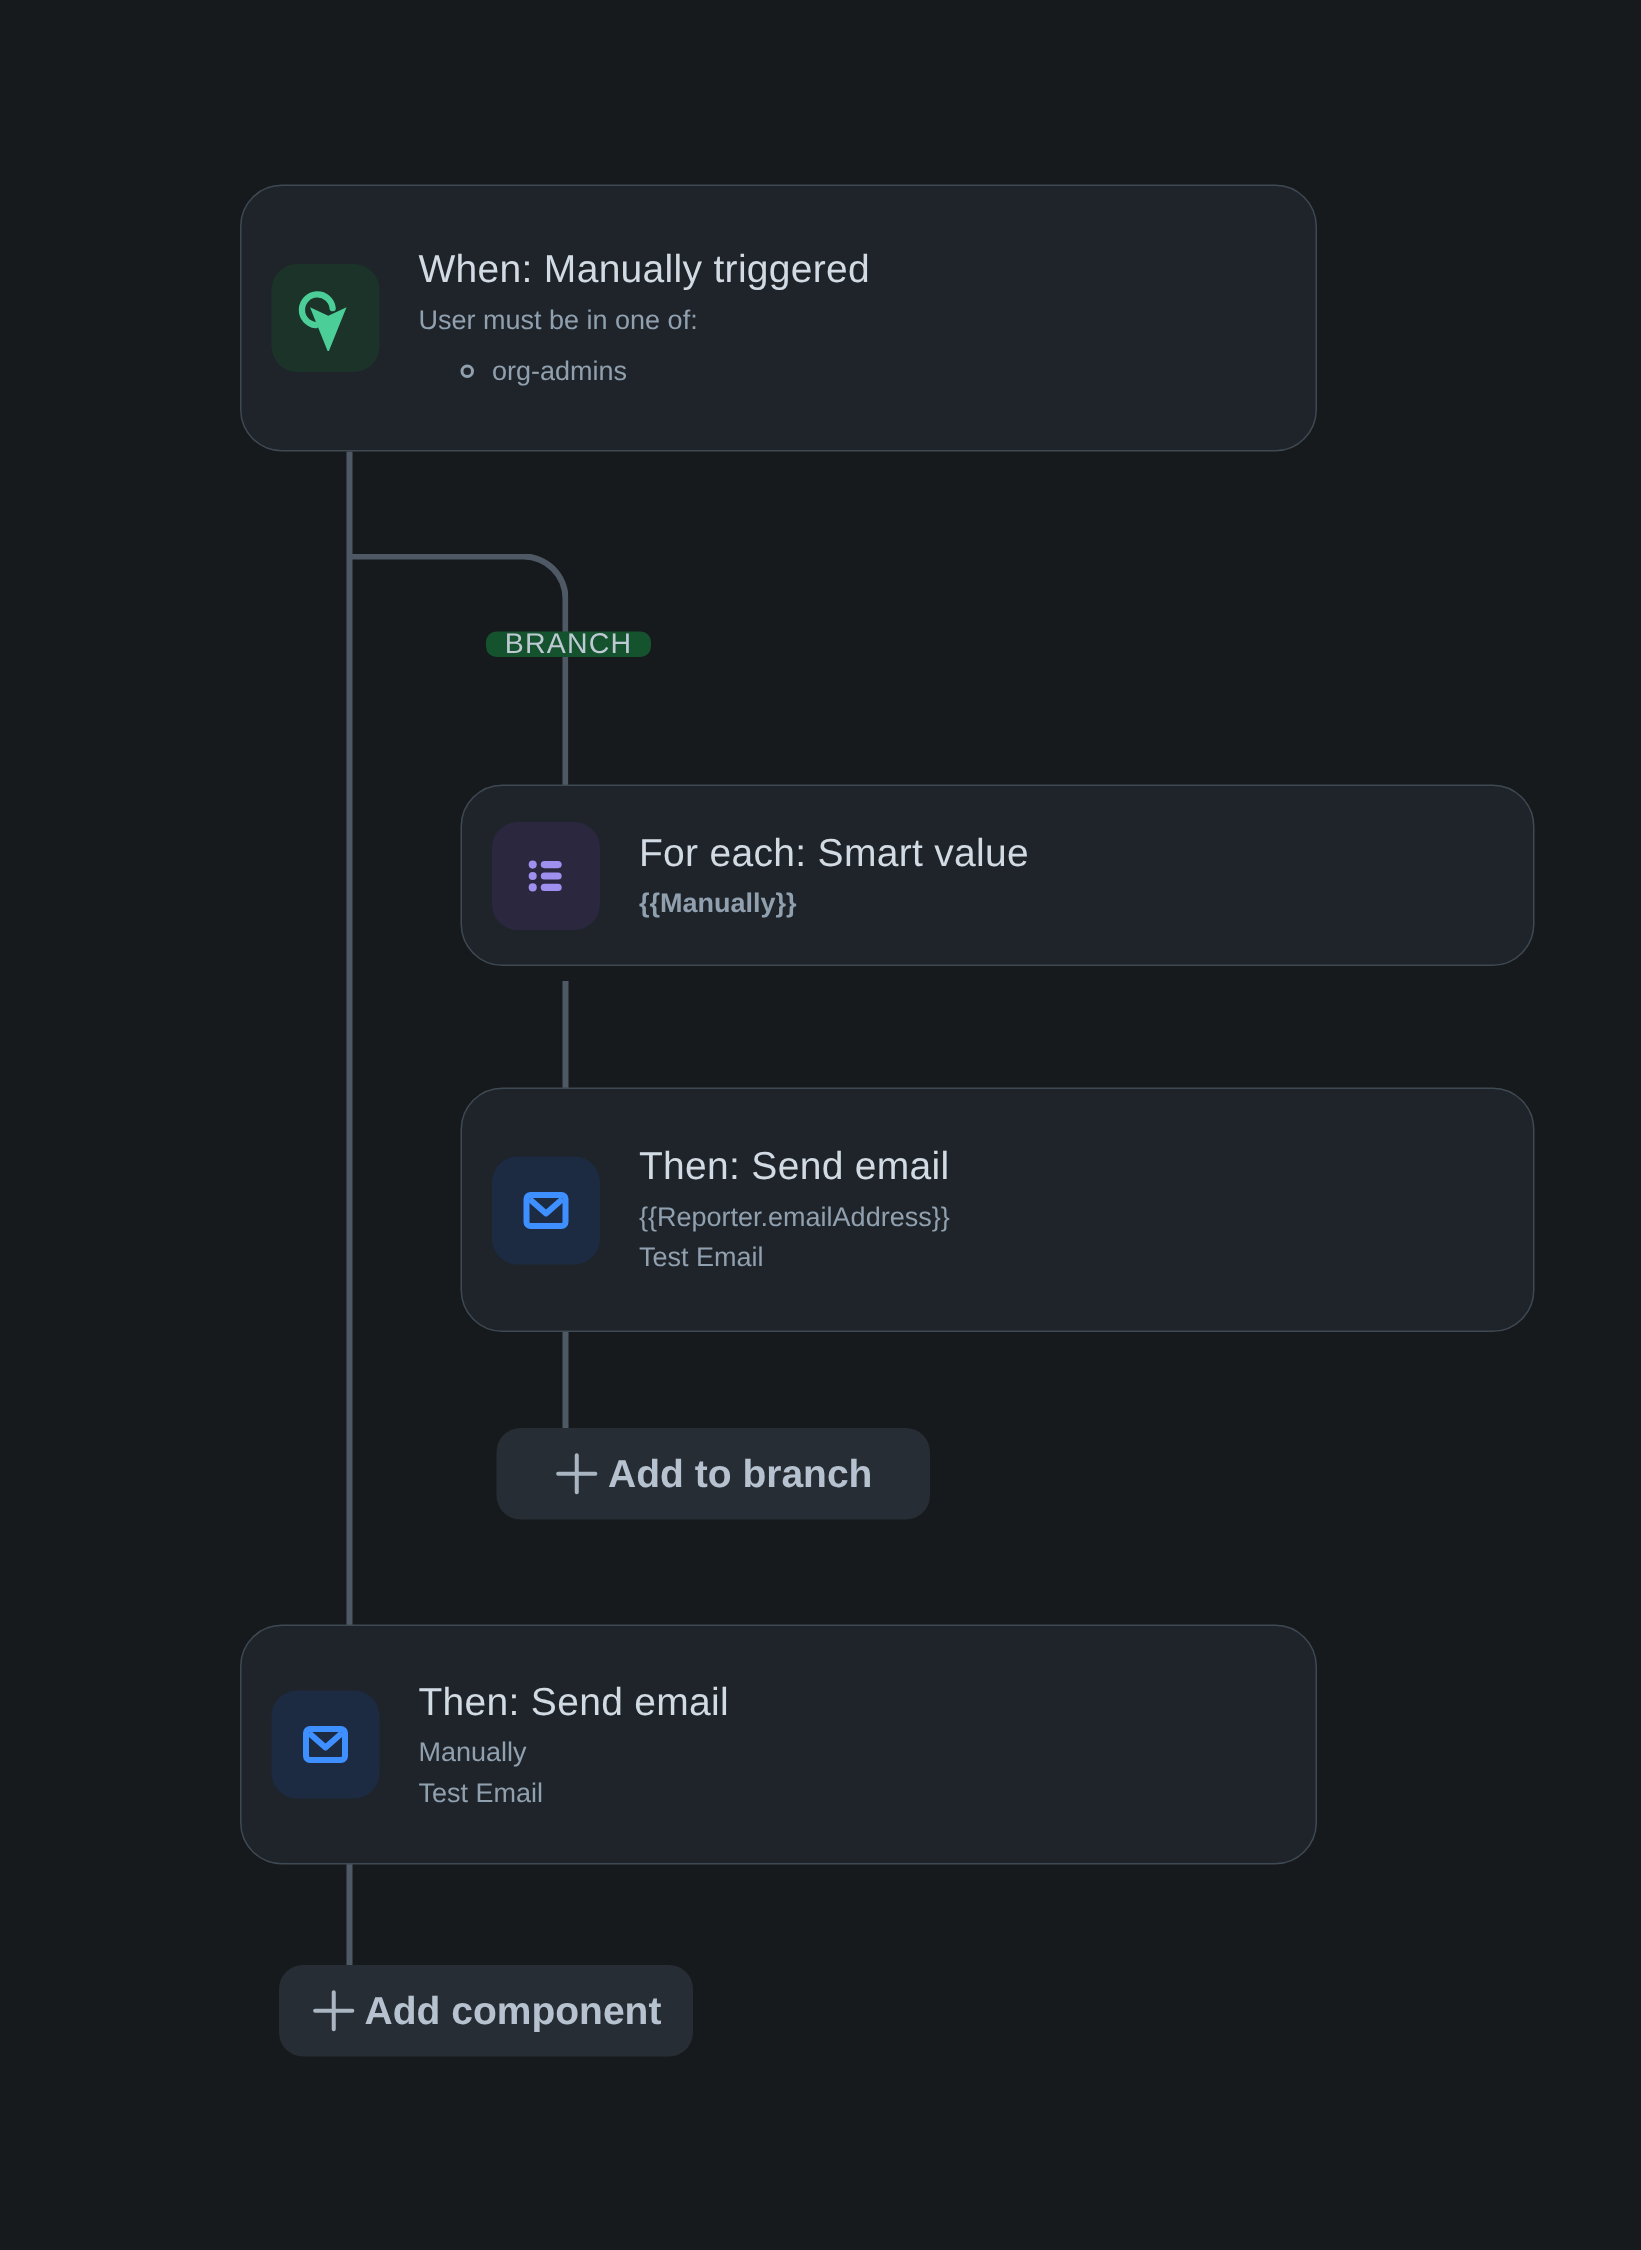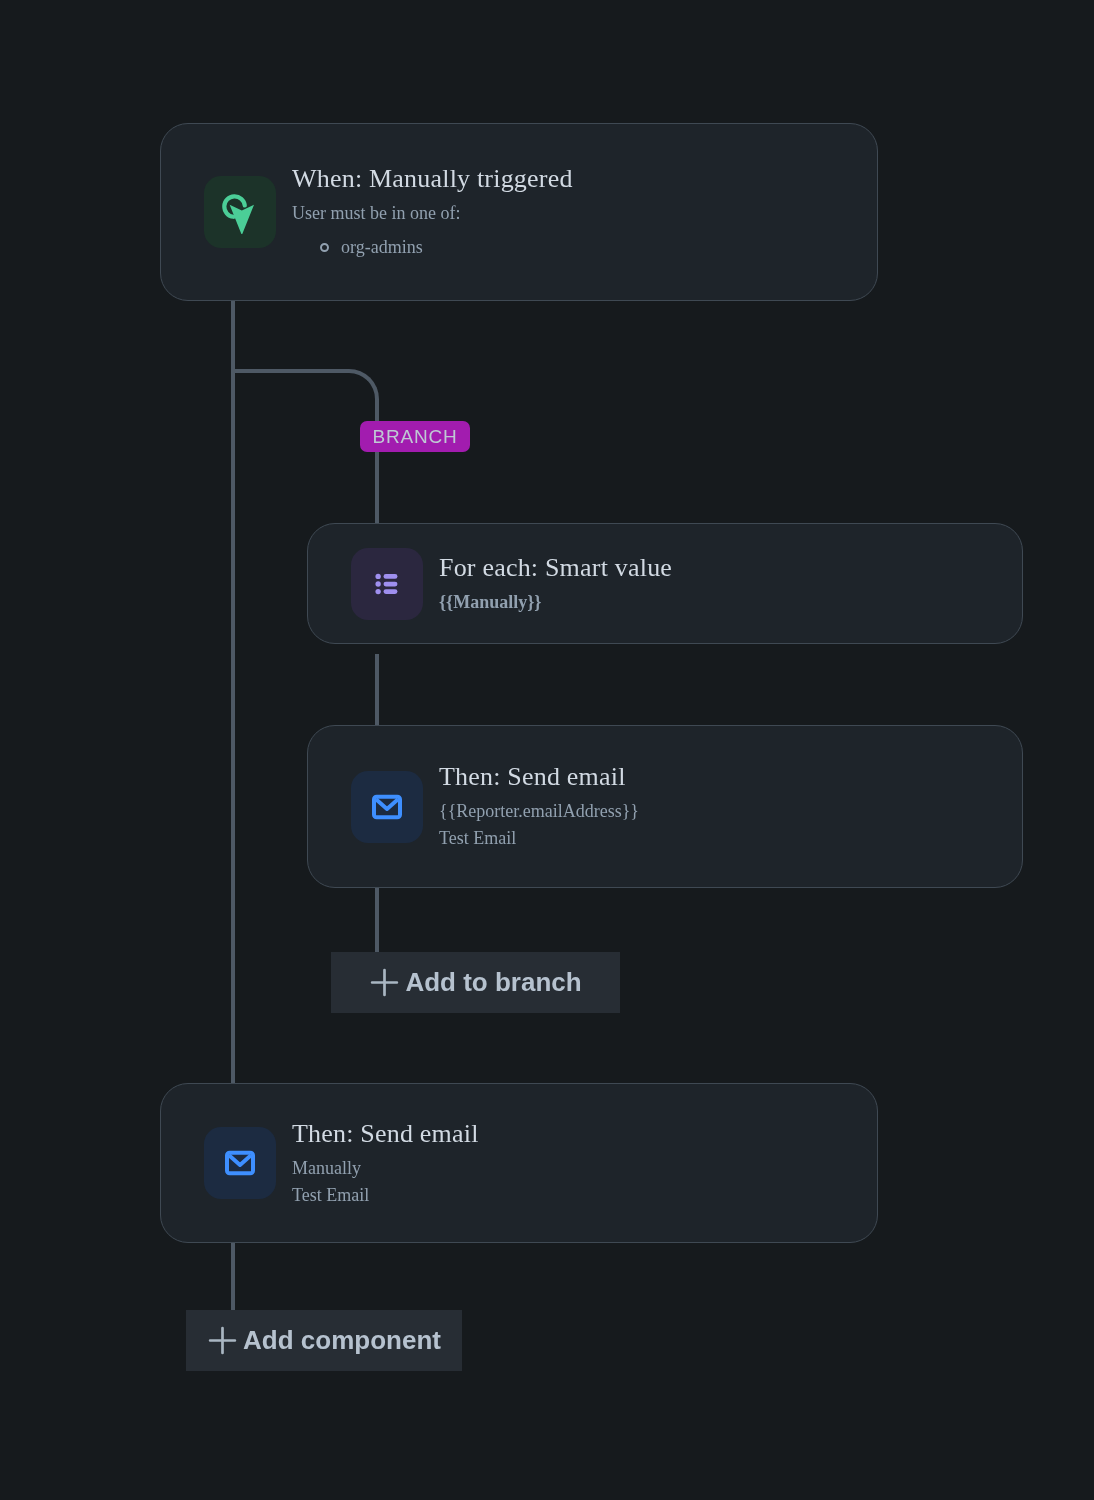--- a/index.html
+++ b/index.html
@@ -20,33 +20,32 @@
   #conn-main   { left: 231px; top: 301px; height: 784px; }
   #conn-elbow  { left: 233px; top: 369px; width: 146px; height: 156px;
                  border-top: 4px solid #4E5965; border-right: 4px solid #4E5965;
                  border-top-right-radius: 30px; background: transparent; }
   #conn-branch-1 { left: 375px; top: 654px; height: 74px; }
   #conn-branch-2 { left: 375px; top: 885px; height: 69px; }
   #conn-bottom   { left: 231px; top: 1241px; height: 71px; }
 
   
   .branch-pill {
-    position: absolute; left: 324px; top: 421px; width: 110px; height: 31px;
-    background: #a21caf; border-radius: 7px; z-index: 2;
+    position: absolute; left: 324px; top: 421px; width: 110px; height: 17px;
+    background: #14532d; border-radius: 7px; z-index: 2;
     display: flex; align-items: center; justify-content: center;
-    color: #BFC9D4; font-size: 19px; font-weight: 500; letter-spacing: 0.8px; margin-left: 36px;
+    color: #BFC9D4; font-size: 19px; font-weight: 500; letter-spacing: 0.8px;
   }
 
   
   .card {
     position: absolute; z-index: 1;
     background: #1E242A; border: 1px solid #3F4953; border-radius: 28px;
-    display: flex; align-items: center; gap: 16px; padding-left: 43px;
+    display: flex; align-items: center; gap: 26px; padding-left: 20px;
     cursor: pointer;
-    font-family: Liberation Serif, serif;
   }
   #card-trigger { left: 160px; top: 123px; width: 718px; height: 178px; }
   #card-foreach { left: 307px; top: 523px; width: 716px; height: 121px; }
   #card-send-branch { left: 307px; top: 725px; width: 716px; height: 163px; }
   #card-send-main   { left: 160px; top: 1083px; width: 718px; height: 160px; }
 
   .icon-tile {
     width: 72px; height: 72px; border-radius: 17px; flex: none;
     display: flex; align-items: center; justify-content: center;
   }
@@ -60,21 +59,21 @@
     line-height: 32px; letter-spacing: 0.2px; margin-bottom: 5px;
   }
   .card-sub { font-size: 18px; font-weight: 400; color: #91A0AF; line-height: 27px; }
   .smart-bold { font-weight: 700; }
   .bullet-row { display: flex; align-items: center; gap: 12px; padding-left: 28px; margin-top: 7px; }
   .bullet-dot { width: 9px; height: 9px; border: 2px solid #91A0AF; border-radius: 50%; flex: none; }
 
   
   .flow-btn {
     position: absolute; z-index: 1;
-    background: #272D34; border: none; border-radius: 0;
+    background: #272D34; border: none; border-radius: 16px;
     display: flex; align-items: center; justify-content: center; gap: 5px;
     color: #B6C2CF; font-size: 26px; font-weight: 700;
     font-family: inherit; cursor: pointer;
   }
   #btn-add-branch    { left: 331px; top: 952px;  width: 289px; height: 61px; }
   #btn-add-component { left: 186px; top: 1310px; width: 276px; height: 61px; }
 </style>
 </head>
 <body>
 

